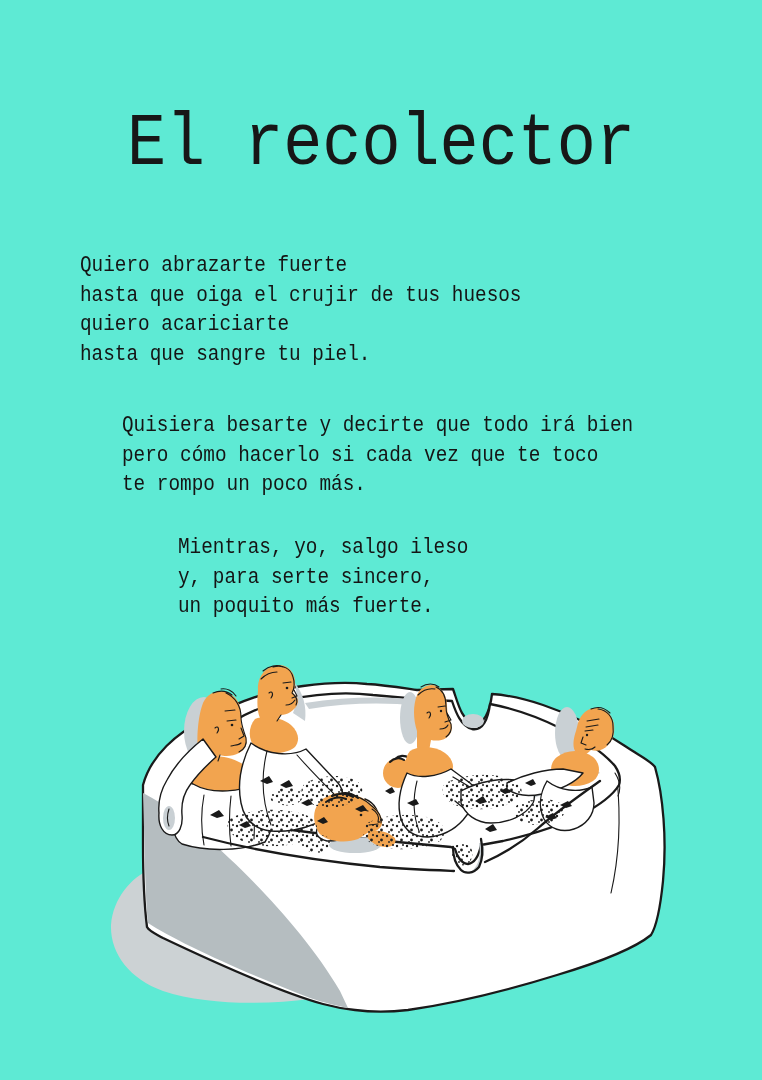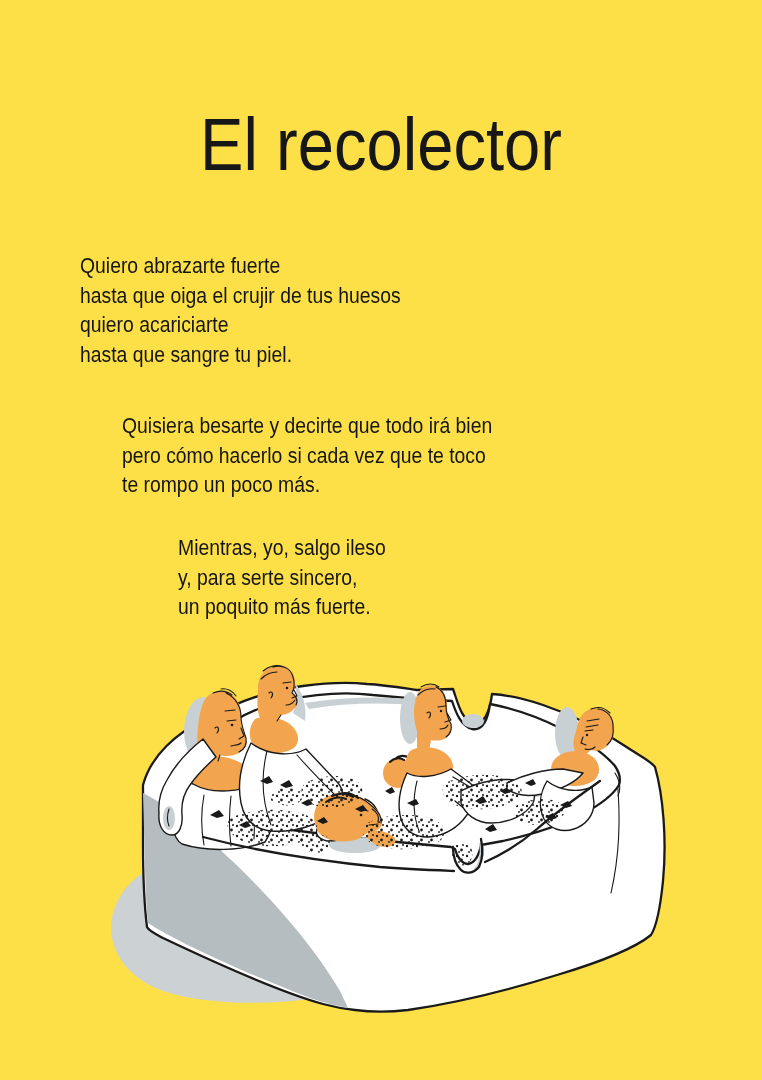--- a/index.html
+++ b/index.html
@@ -1,17 +1,17 @@
 <!DOCTYPE html>
 <html><head>
 <meta charset="utf-8">
 <style>
   html,body{margin:0;padding:0;background:#ffffff;}
-  .page{position:relative;width:762px;height:1080px;background:#fde047;overflow:hidden;
-        font-family:Liberation Sans, sans-serif;color:#141414;}
+  .page{position:relative;width:762px;height:1080px;background:#5eead4;overflow:hidden;
+        font-family:Liberation Mono, monospace;color:#141414;}
   .title{position:absolute;top:52px;left:0;width:762px;text-align:center;
          font-size:74px;font-weight:400;letter-spacing:0px;color:#171717;
          transform:scaleX(0.88);transform-origin:50% 0;white-space:nowrap;}
   .stanza{position:absolute;font-size:22px;line-height:29.5px;white-space:nowrap;
           transform:scaleX(0.88);transform-origin:0 0;color:#151515;}
   .stanza .line{display:block;}
   #stanza-1{left:80px;top:229px;}
   #stanza-2{left:122px;top:389px;}
   #stanza-3{left:178px;top:511px;}
   figure.illo{position:absolute;left:55px;top:633px;width:612px;height:414px;margin:0;}

